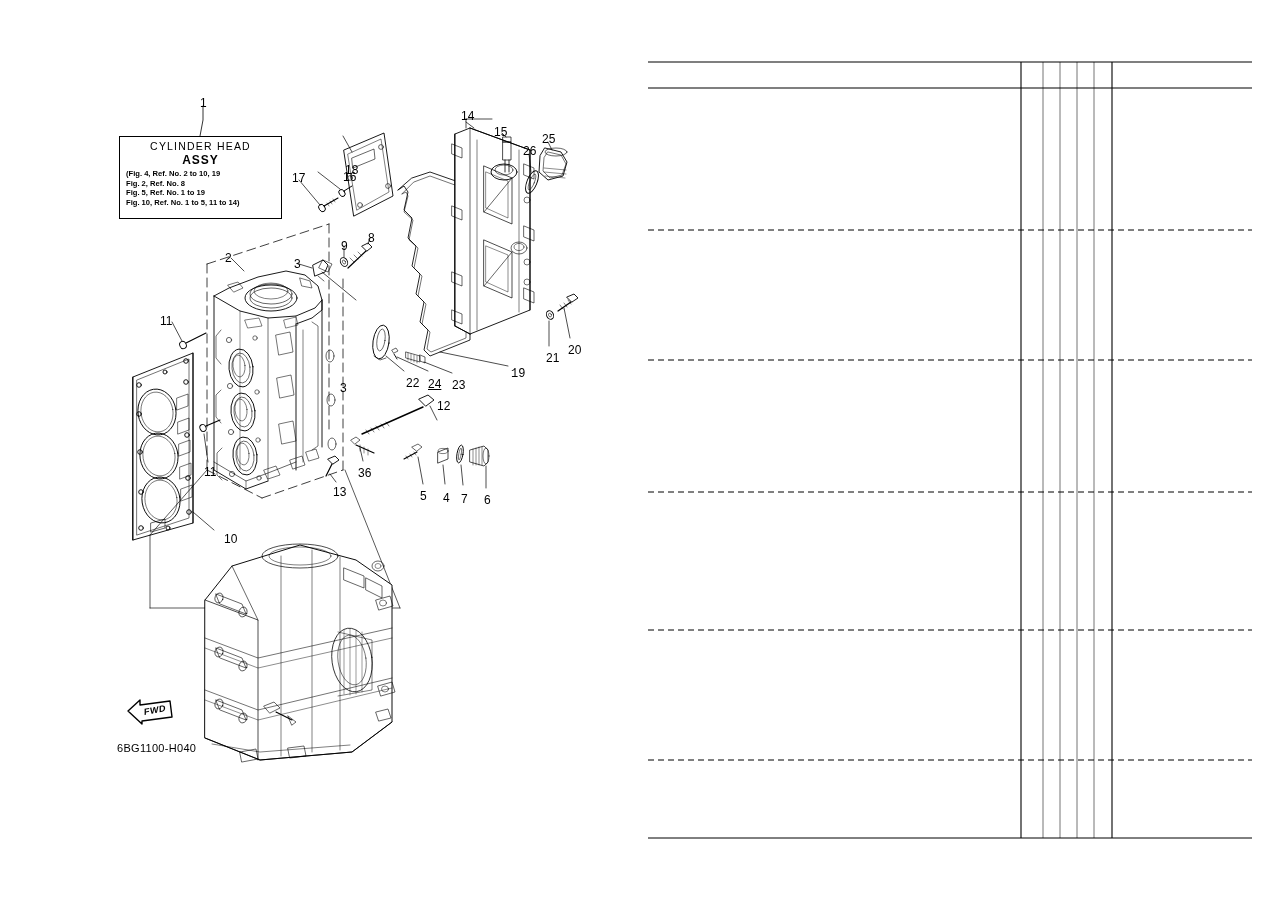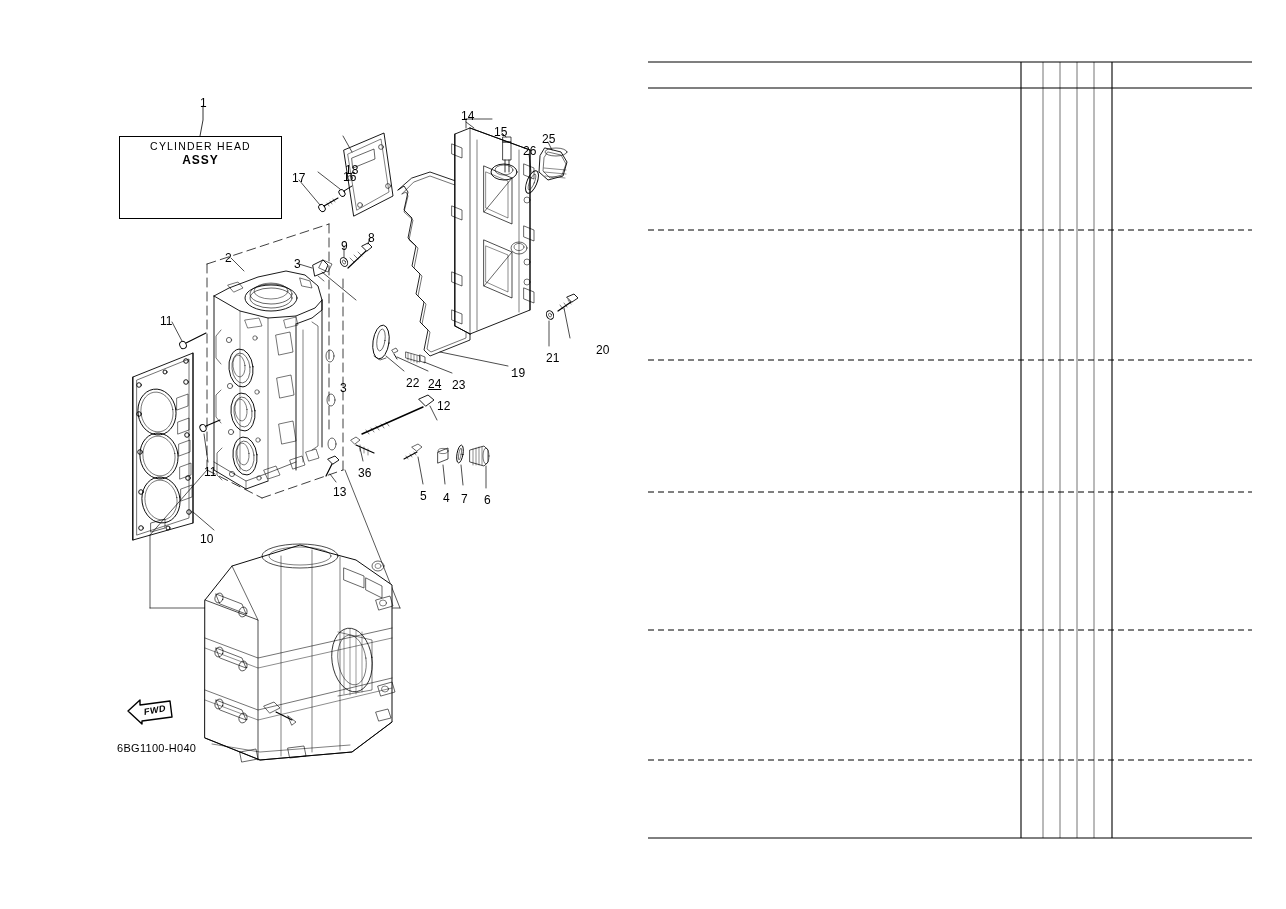--- a/index.html
+++ b/index.html
@@ -538,20 +538,26 @@
 
           <ellipse cx="378" cy="566" rx="6" ry="5" stroke-width="0.6"></ellipse>
           <ellipse cx="378" cy="566" rx="3" ry="2.5" stroke-width="0.45"></ellipse>
         </g>
       </g>
     </svg>
 
     <div id="assy-box">
       <div class="t1">CYLINDER HEAD</div>
       <div class="t2">ASSY</div>
+      <div class="refs">
+        <div>(Fig. 4, Ref. No. 2 to 10, 19</div>
+        <div>Fig. 2, Ref. No. 8</div>
+        <div>Fig. 5, Ref. No. 1 to 19</div>
+        <div>Fig. 10, Ref. No. 1 to 5, 11 to 14)</div>
+      </div>
     </div>
 
     <div id="fwd-marker">
       <svg viewBox="0 0 48 28" width="48" height="28">
         <path d="M2,14 L14,3 L14,8 L44,4 L46,20 L16,24 L16,27 Z" fill="none" stroke="#000" stroke-width="1.4" stroke-linejoin="round"></path>
       </svg>
       <div class="fwd-text">FWD</div>
     </div>
 
     <div id="drawing-no">6BG1100-H040</div>
@@ -560,32 +566,32 @@
         <div class="cal" style="left: 200px; top: 97px;">1</div>
         <div class="cal" style="left: 225px; top: 252px;">2</div>
         <div class="cal" style="left: 294px; top: 258px;">3</div>
         <div class="cal" style="left: 340px; top: 382px;">3</div>
         <div class="cal" style="left: 443px; top: 492px;">4</div>
         <div class="cal" style="left: 420px; top: 490px;">5</div>
         <div class="cal" style="left: 484px; top: 494px;">6</div>
         <div class="cal" style="left: 461px; top: 493px;">7</div>
         <div class="cal" style="left: 368px; top: 232px;">8</div>
         <div class="cal" style="left: 341px; top: 240px;">9</div>
-        <div class="cal" style="left: 200px; top: 533px;">10</div>
+        <div class="cal" style="left: 224px; top: 533px;">10</div>
         <div class="cal" style="left: 160px; top: 315px;">11</div>
         <div class="cal" style="left: 204px; top: 466px;">11</div>
         <div class="cal" style="left: 437px; top: 400px;">12</div>
         <div class="cal" style="left: 333px; top: 486px;">13</div>
         <div class="cal" style="left: 461px; top: 110px;">14</div>
         <div class="cal" style="left: 494px; top: 126px;">15</div>
         <div class="cal" style="left: 343px; top: 127px; margin-top: 44px;">16</div>
         <div class="cal" style="left: 292px; top: 172px;">17</div>
         <div class="cal" style="left: 313px; top: 164px; margin-left: 32px;">18</div>
         <div class="cal" style="left: 511px; top: 368px; font-family: Liberation Mono, monospace;">19</div>
-        <div class="cal" style="left: 568px; top: 344px; margin-left: 28px;">20</div>
+        <div class="cal" style="left: 568px; top: 344px;">20</div>
         <div class="cal" style="left: 546px; top: 352px;">21</div>
         <div class="cal" style="left: 406px; top: 377px;">22</div>
         <div class="cal" style="left: 452px; top: 379px;">23</div>
         <div class="cal" style="left: 428px; top: 378px; text-decoration: underline;">24</div>
         <div class="cal" style="left: 542px; top: 133px;">25</div>
         <div class="cal" style="left: 523px; top: 145px;">26</div>
         <div class="cal" style="left: 358px; top: 467px;">36</div>
       </div>
   </div>
 

